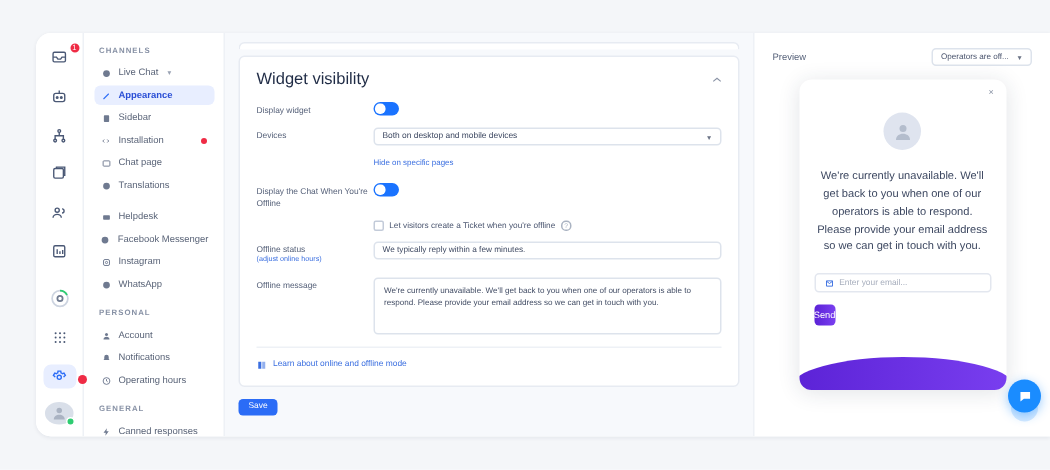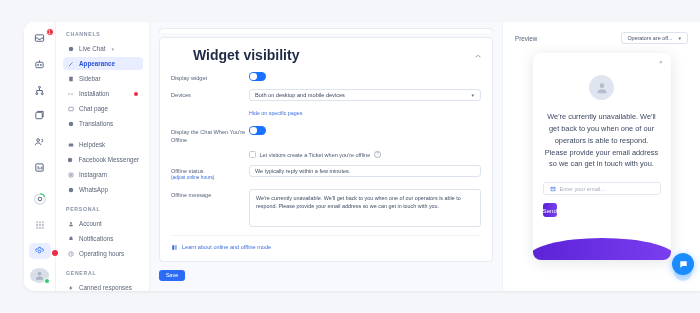--- a/index.html
+++ b/index.html
@@ -108,21 +108,21 @@
     border: 1px solid #e7ebf2; border-bottom: none;
     border-radius: 4px 4px 0 0; margin-bottom: 4px;
   }
   .card {
     background: #fff;
     border: 1px solid #e7ebf2;
     border-radius: 4px;
     padding: 9px 11px 10px 11px;
   }
   .card-title-row { display: flex; align-items: center; justify-content: space-between; margin-bottom: 9px; }
-  .card-title { font-size: 14px; font-weight: 700; color: #1f2b45; margin-left: 22px; }
+  .card-title { font-size: 11px; font-weight: 400; color: #1f2b45; }
   .chev { color: #8b94a6; font-size: 7px; line-height: 1; }
 
   .row { display: flex; align-items: flex-start; margin-bottom: 7px; }
   .row-label {
     width: 78px; flex: 0 0 78px;
     font-size: 5.6px; color: #57627a; line-height: 1.45;
     padding-top: 2px;
   }
   .row-label .sub { color: #3b6fe0; font-size: 4.8px; display: block; }
   .row-field { flex: 1 1 auto; min-width: 0; }

